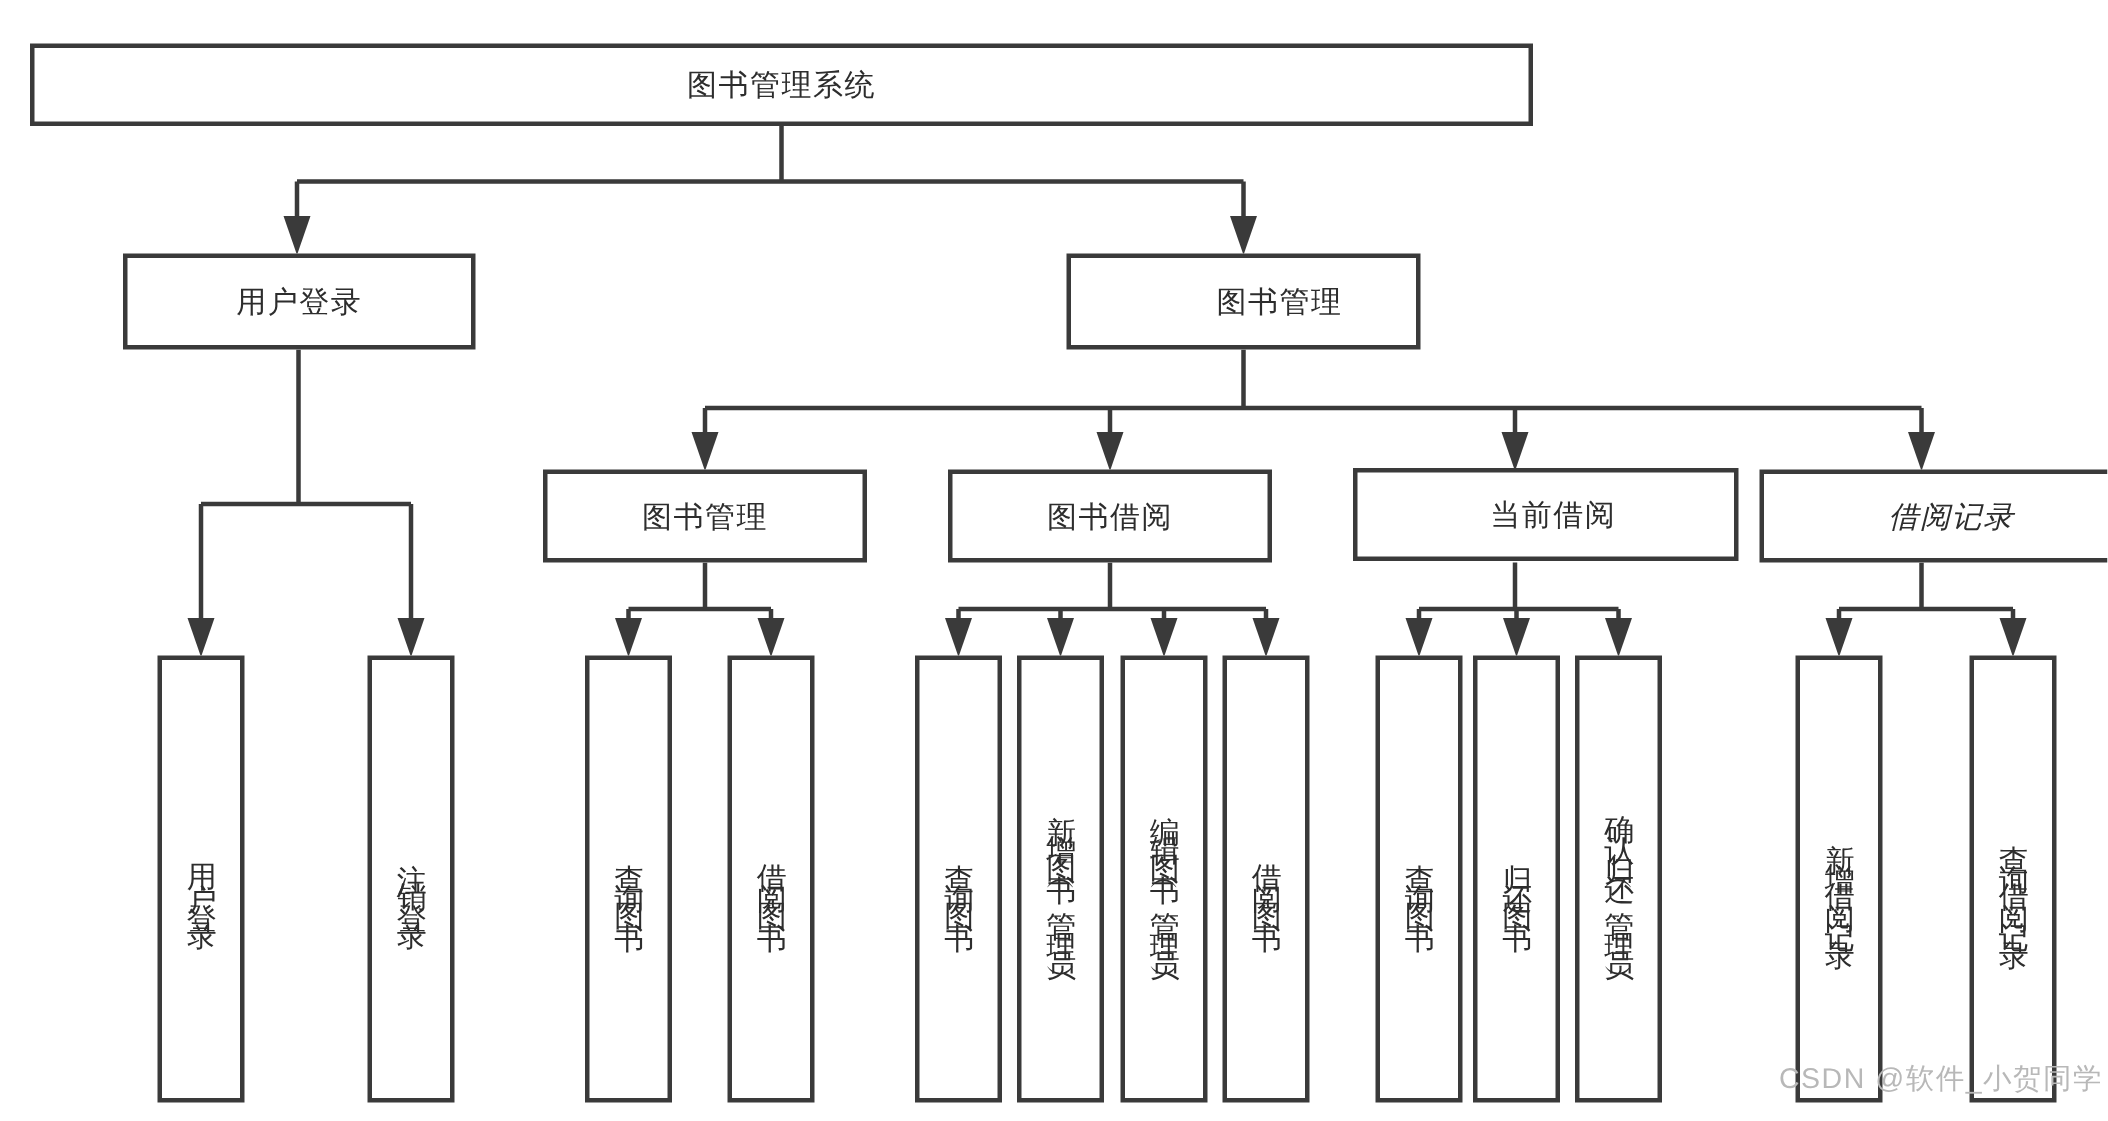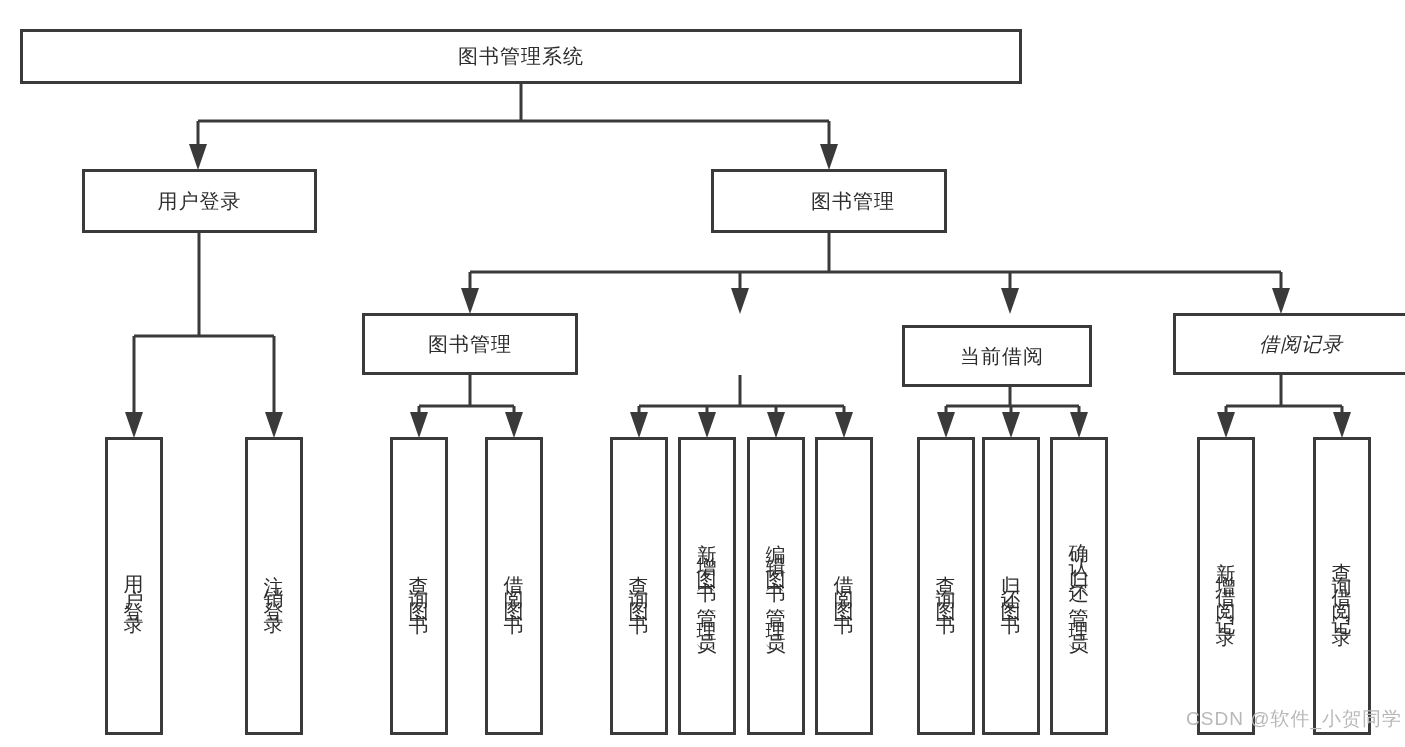--- a/index.html
+++ b/index.html
@@ -41,21 +41,21 @@
     letter-spacing: 13px;
     line-height: 1;
     white-space: nowrap;
   }
   
   .b-root  { left: 20px;   top: 29px;  width: 1002px; height: 55px; }
   .b-user  { left: 82px;   top: 169px; width: 235px;  height: 64px; }
   .b-mgmt  { left: 711px;  top: 169px; width: 236px;  height: 64px; padding-left: 48px; }
   .b-nb    { left: 362px;  top: 313px; width: 216px;  height: 62px; }
   .b-bb    { left: 632px;  top: 313px; width: 216px;  height: 62px; }
-  .b-cb    { left: 902px;  top: 325px; width: 190px;  height: 62px; padding-left: 10px; }
+  .b-cb    { left: 902px;  top: 312px; width: 257px;  height: 62px; padding-left: 10px; }
   .b-br    { left: 1173px; top: 313px; width: 256px;  height: 62px; font-style: italic; }
   
   .leaf { top: 437px; width: 58px; height: 298px; }
   .l-login   { left: 105px; }
   .l-logout  { left: 245px; }
   .l-nbq     { left: 390px; }
   .l-nbb     { left: 485px; }
   .l-bbq     { left: 610px; }
   .l-bba     { left: 678px; }
   .l-bbe     { left: 747px; }
@@ -125,20 +125,23 @@
   <div class="box b-user">
     <span>用户登录</span>
   </div>
   <div class="box b-mgmt">
     <span>图书管理</span>
   </div>
 
   <div class="box b-nb">
     <span>图书管理</span>
   </div>
+  <div class="box b-bb">
+    <span>图书借阅</span>
+  </div>
   <div class="box b-cb">
     <span>当前借阅</span>
   </div>
   <div class="box b-br">
     <span>借阅记录</span>
   </div>
 
   <div class="box v leaf l-login">
     <span>用户登录</span>
   </div>

